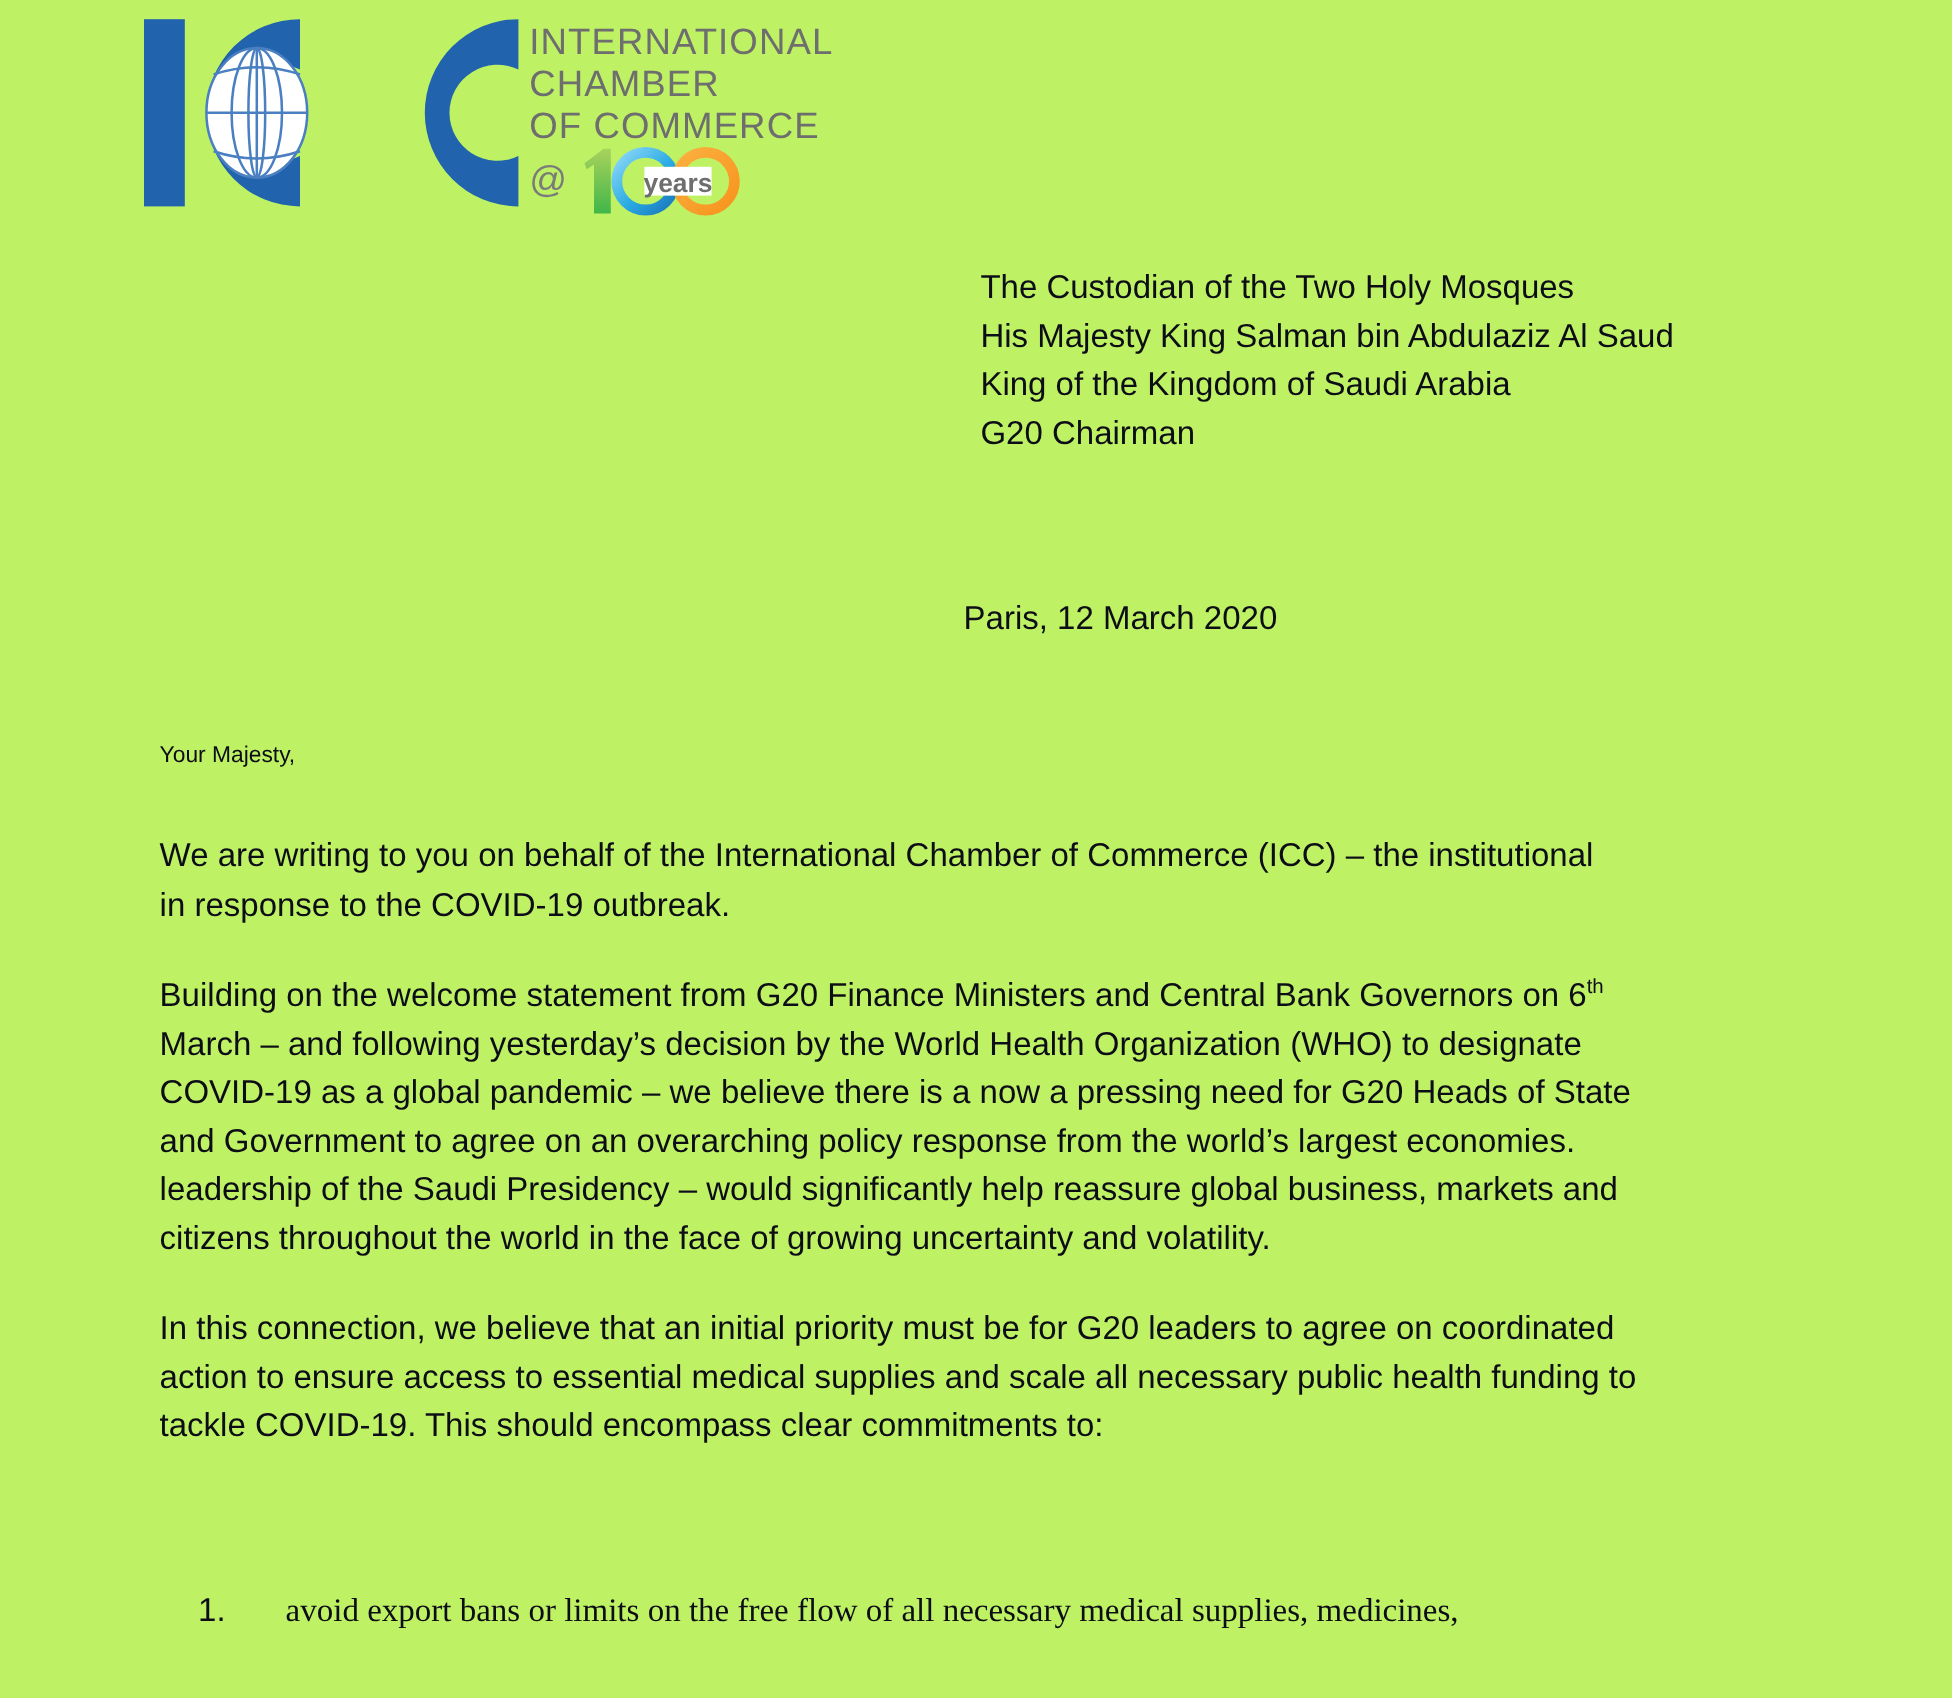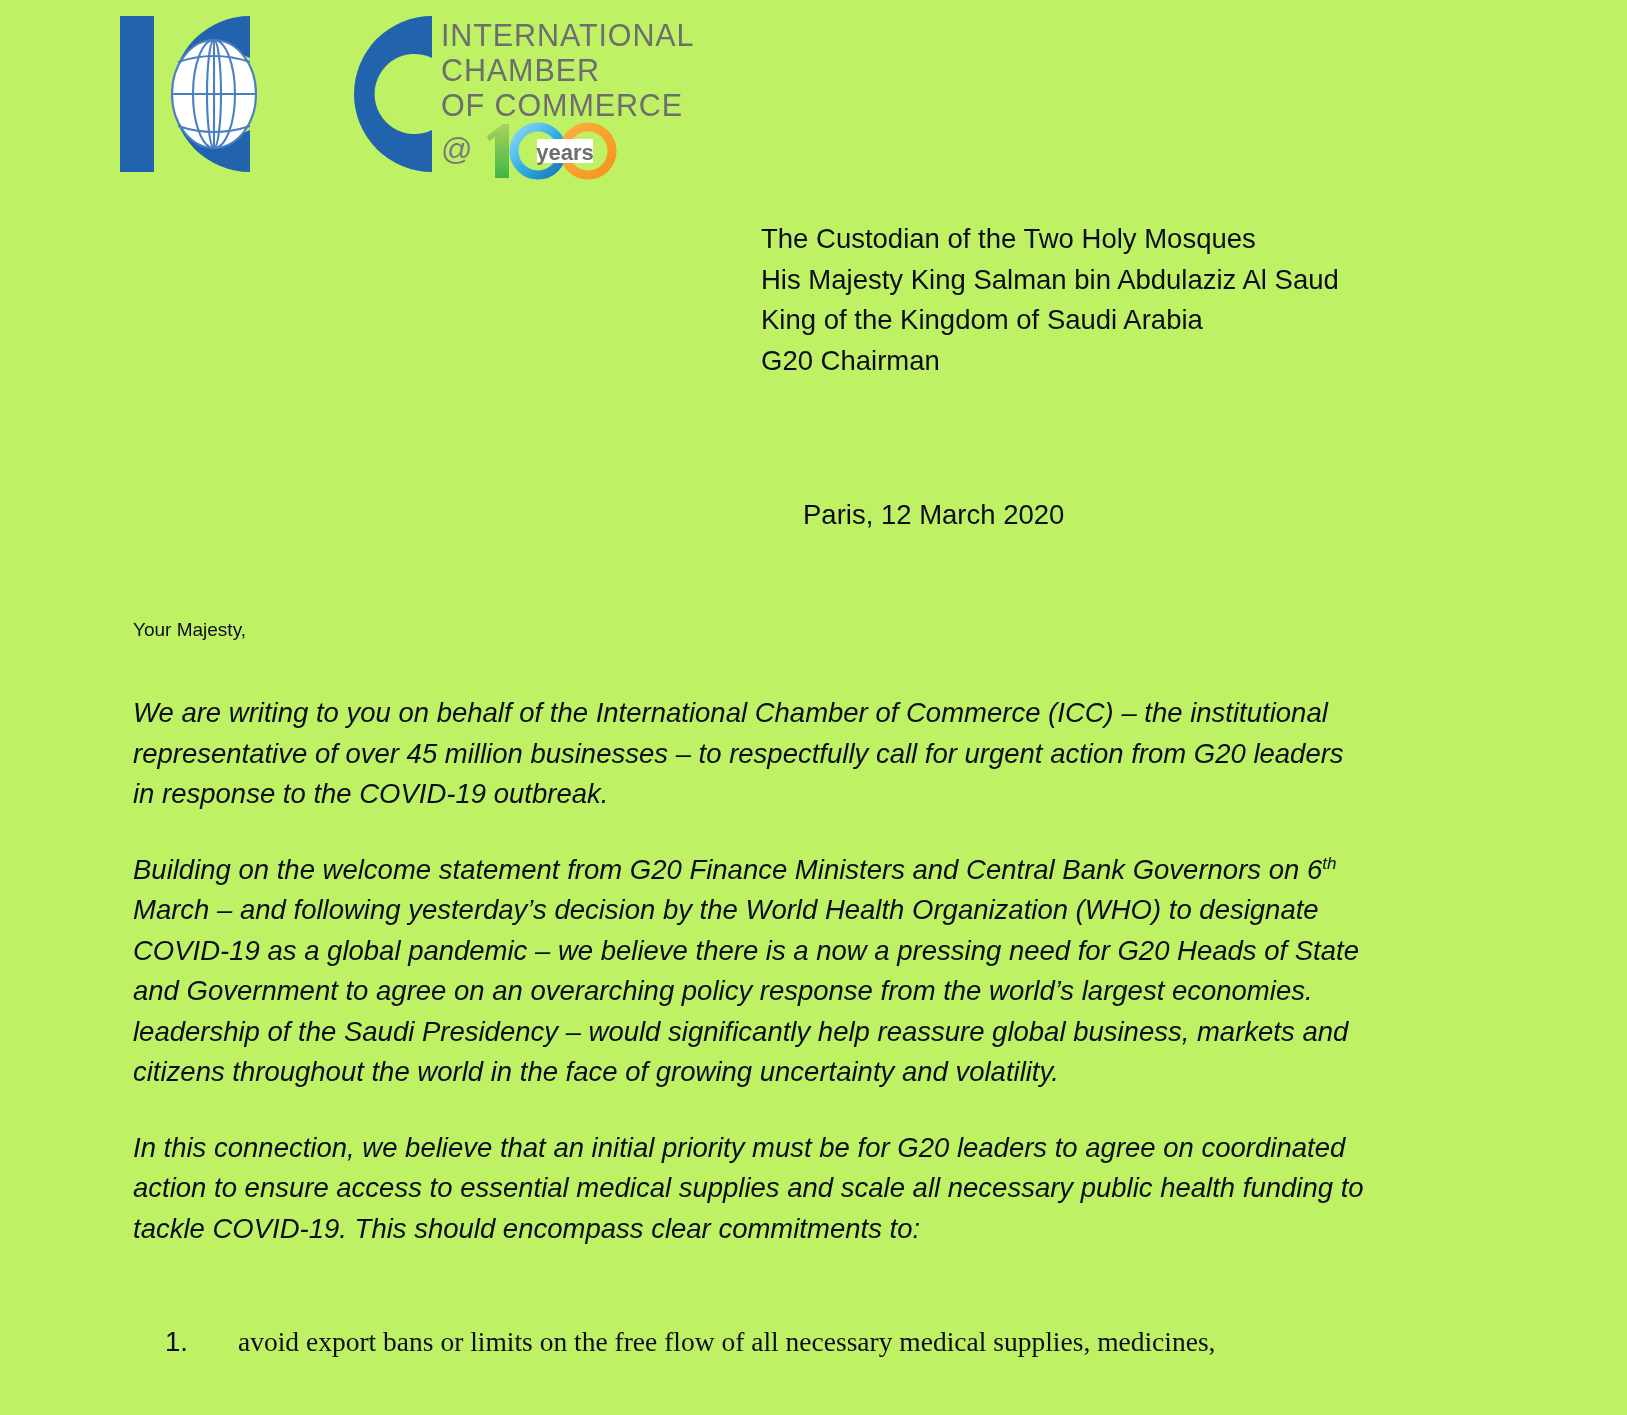--- a/index.html
+++ b/index.html
@@ -73,21 +73,21 @@
   .badge-svg {
     position: absolute;
     left: 34px;
     top: 0px;
     text-align: center;
   }
 
   
   .addressee {
     position: absolute;
-    left: 761px;
+    left: 817px;
     top: 219px;
     width: 700px;
   }
   .addressee .ln {
     display: block;
     font-size: 27.5px;
     line-height: 40.5px;
     white-space: nowrap;
   }
 
@@ -113,21 +113,20 @@
     position: absolute;
     left: 133px;
     top: 693px;
     width: 1330px;
   }
   .para {
     font-size: 27.5px;
     line-height: 40.5px;
     margin: 0 0 35px 0;
     text-align: left;
-    font-style: italic;
   }
   .para .ln {
     display: block;
     white-space: nowrap;
   }
   .para.tight { margin-bottom: 16px; }
 
   .sup {
     font-size: 0.62em;
     vertical-align: super;
@@ -235,21 +234,20 @@
   </div>
 
   <div class="dateline">Paris, 12 March 2020</div>
 
   <div class="salutation">Your Majesty,</div>
 
   <div class="body-copy">
 
     <p class="para">
       <span class="ln">We are writing to you on behalf of the International Chamber of Commerce (ICC) – the institutional</span>
-      <span class="ln">representative of over 45 million businesses – to respectfully call for urgent action from G20 leaders</span>
       <span class="ln">in response to the COVID-19 outbreak.</span>
     </p>
 
     <p class="para">
       <span class="ln"><span>Building on the welcome statement from G20 Finance Ministers and Central Bank Governors on 6</span><span class="sup">th</span></span>
       <span class="ln">March – and following yesterday’s decision by the World Health Organization (WHO) to designate</span>
       <span class="ln">COVID-19 as a global pandemic – we believe there is a now a pressing need for G20 Heads of State</span>
       <span class="ln">and Government to agree on an overarching policy response from the world’s largest economies.</span>
       <span class="ln">leadership of the Saudi Presidency – would significantly help reassure global business, markets and</span>
       <span class="ln">citizens throughout the world in the face of growing uncertainty and volatility.</span>

